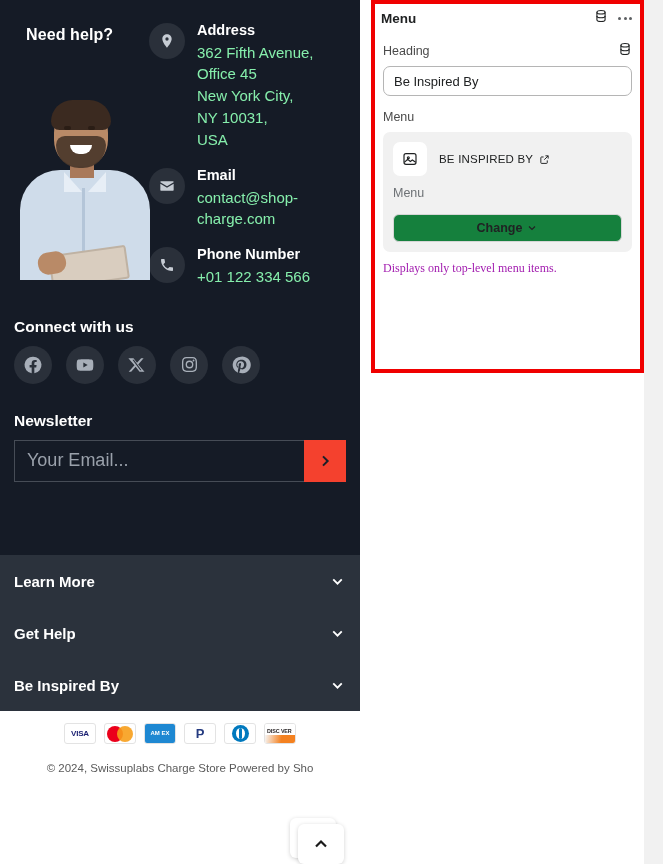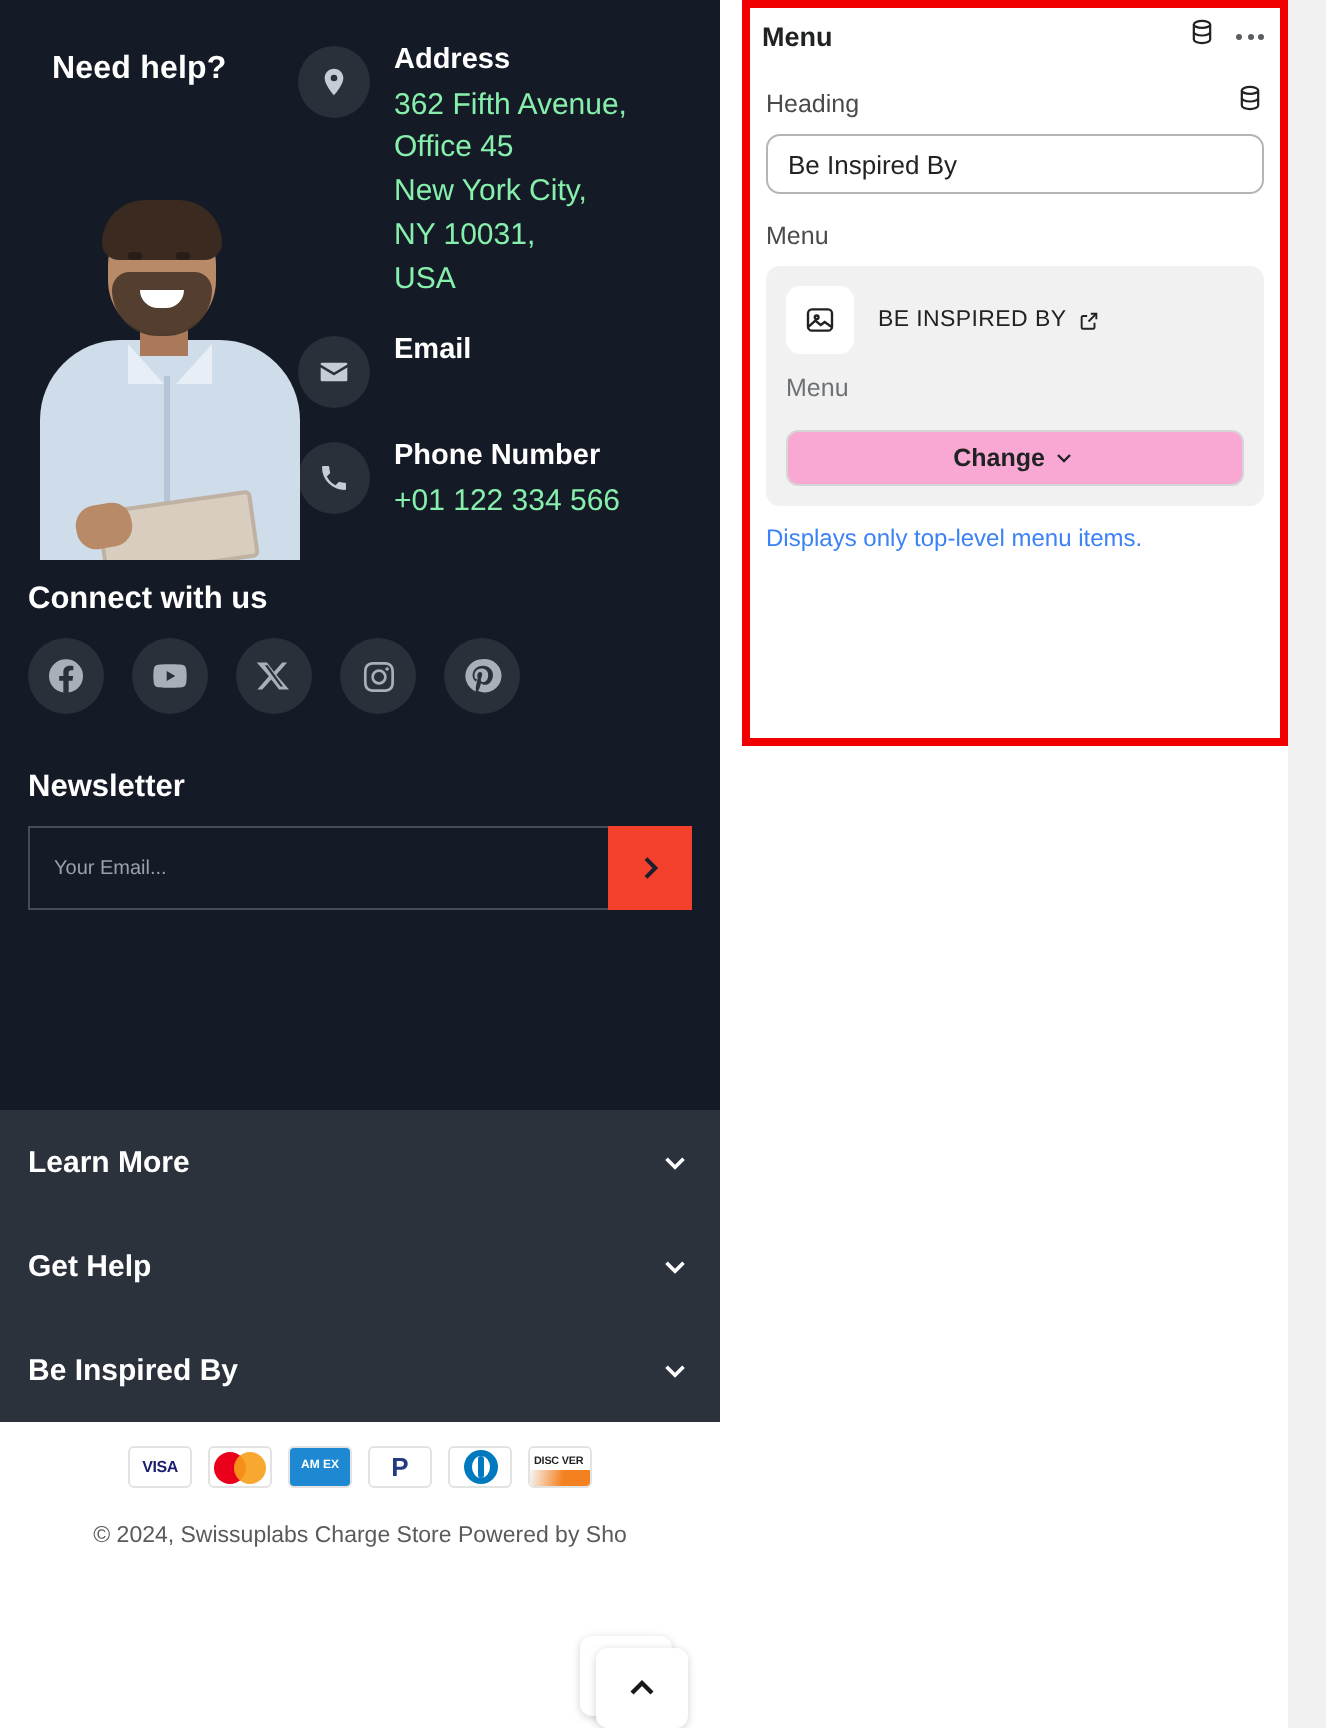--- a/index.html
+++ b/index.html
@@ -102,21 +102,21 @@
   .soc {
     width: 38px; height: 38px; border-radius: 50%;
     background: #2a303a; display: flex; align-items: center; justify-content: center;
   }
   .soc svg { fill: #a8afb9; }
 
   .nl-title { color: #ffffff; font-size: 15.5px; font-weight: bold; margin: 28px 0 10px 0; }
   .nl-form { display: flex; height: 42px; }
   .nl-input {
     flex: 1; background: transparent; border: 1px solid #464c56; border-right: none;
-    color: #c8ced6; font-size: 10px; font-family: inherit;
+    color: #c8ced6; font-size: 18px; font-family: inherit;
     padding: 0 12px; outline: none;
   }
   .nl-input::placeholder { color: #9aa1ab; }
   .nl-btn {
     width: 42px; background: #f4412e; border: none; cursor: pointer;
     display: flex; align-items: center; justify-content: center;
   }
   .nl-btn svg { stroke: #1a1f29; }
 
   
@@ -199,27 +199,27 @@
   .mc-row { display: flex; align-items: center; gap: 12px; }
   .mc-thumb {
     width: 34px; height: 34px; background: #ffffff; border-radius: 7px;
     display: flex; align-items: center; justify-content: center;
   }
   .mc-thumb svg { stroke: #202223; }
   .mc-name { font-size: 11.5px; color: #202223; letter-spacing: .2px; display: flex; align-items: center; gap: 6px; }
   .mc-name svg { stroke: #202223; }
   .mc-sub { font-size: 12.5px; color: #6d7175; margin-top: 10px; }
   .change-btn {
-    margin-top: 14px; width: 100%; height: 28px; background: #f9a8d4;
+    margin-top: 14px; width: 100%; height: 28px; background: #15803d;
     border: 1px solid #d6d6d6; border-radius: 6px; cursor: pointer;
     font-family: inherit; font-size: 12.5px; font-weight: bold; color: #202223;
     display: flex; align-items: center; justify-content: center; gap: 4px;
   }
   .change-btn svg { stroke: #202223; }
-  .foot-note { font-size: 12px; color: #3b82f6; margin: 9px 0 0 0; }
+  .foot-note { font-size: 12px; color: #a21caf; margin: 9px 0 0 0; font-family: Liberation Serif, serif; }
 
   
   #right-strip {
     position: absolute; left: 644px; top: 0; width: 19px; height: 864px;
     background: #f1f1f1;
   }
   #top-white-gap {
     position: absolute; left: 360px; top: 0; width: 11px; height: 864px;
     background: #ffffff;
   }
@@ -274,20 +274,24 @@
           </div>
 
           <div class="contact-item">
             <div class="ci-badge">
               <svg width="16" height="16" viewBox="0 0 24 24">
                   <path d="M3 5h18a1 1 0 0 1 1 1v.3l-10 6-10-6V6a1 1 0 0 1 1-1zm-1 3.6 9.5 5.7a1 1 0 0 0 1 0L22 8.6V18a1 1 0 0 1-1 1H3a1 1 0 0 1-1-1V8.6z"></path>
                 </svg>
             </div>
             <div class="ci-text">
               <div class="ci-title">Email</div>
+              <div class="ci-lines">
+                <div>contact@shop-</div>
+                <div>charge.com</div>
+              </div>
             </div>
           </div>
 
           <div class="contact-item">
             <div class="ci-badge">
               <svg width="16" height="16" viewBox="0 0 24 24">
                   <path d="M6.6 10.8a15 15 0 0 0 6.6 6.6l2.2-2.2a1 1 0 0 1 1-.25 11.4 11.4 0 0 0 3.6.58 1 1 0 0 1 1 1V20a1 1 0 0 1-1 1A17 17 0 0 1 3 4a1 1 0 0 1 1-1h3.5a1 1 0 0 1 1 1c0 1.25.2 2.46.57 3.6a1 1 0 0 1-.25 1l-2.2 2.2z"></path>
                 </svg>
             </div>
             <div class="ci-text">

